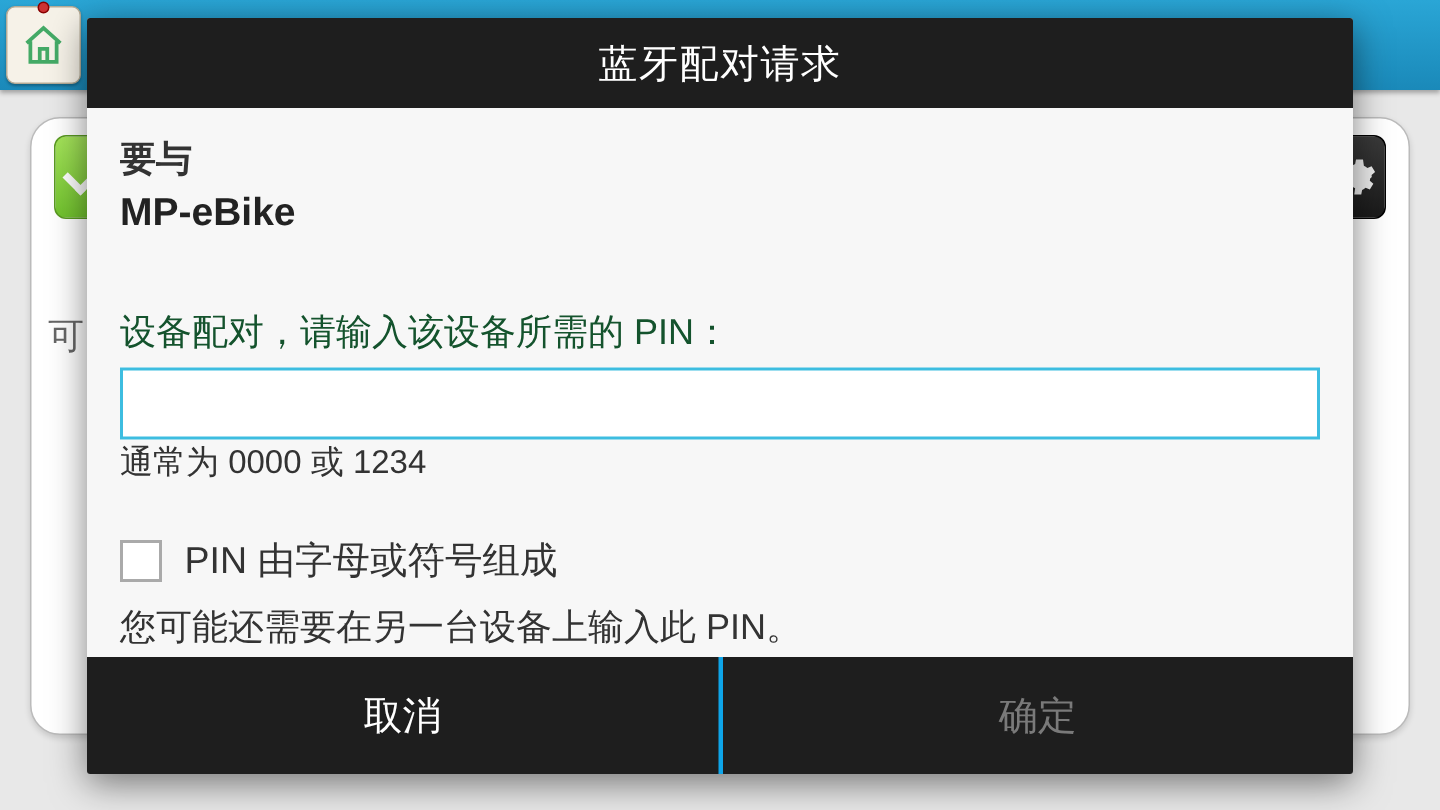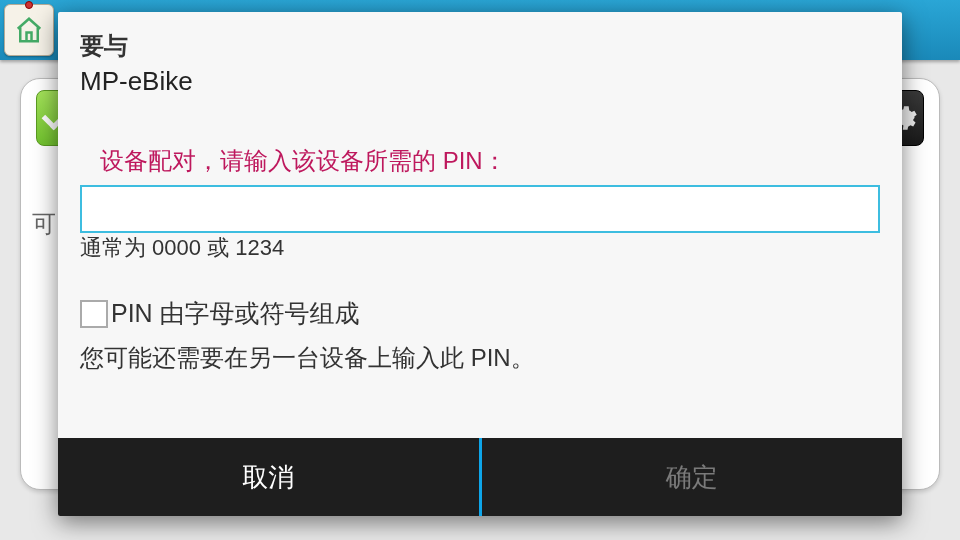--- a/index.html
+++ b/index.html
@@ -54,30 +54,30 @@
   .dlg-title {
     height: 60px; background: #1e1e1e; color: #fff;
     display: flex; align-items: center; justify-content: center;
     font-size: 26px; font-weight: 400; letter-spacing: 1px;
   }
   .dlg-body {
     flex: 1; padding: 12px 22px 0 22px; color: #222;
     overflow: hidden;
   }
   .pair-with-line { font-size: 24px; color: #333; margin-top: 6px; font-weight: bold; }
-  .device-name { font-size: 26px; font-weight: 400; color: #222; margin-top: 4px; }
-  .prompt-line { font-size: 24px; color: #be185d; margin-top: 48px; margin-left: 20px; }
+  .device-name { font-size: 26px; font-weight: 700; color: #222; margin-top: 4px; }
+  .prompt-line { font-size: 24px; color: #14532d; margin-top: 48px; }
   .pin-input {
     width: 100%; height: 48px; margin-top: 8px;
     border: 2px solid #3dbde0; background: #fff;
     font-size: 22px; padding: 4px 10px; outline: none;
     color:#000;
   }
   .hint-line { font-size: 22px; color: #333; margin-top: 0; }
-  .check-row { display: flex; align-items: center; margin-top: 34px; gap: 3px; }
+  .check-row { display: flex; align-items: center; margin-top: 34px; gap: 15px; }
   .checkbox {
     width: 28px; height: 28px; border: 2px solid #aaa; background: #fff;
   }
   .check-label { font-size: 25px; color: #333; }
   .note-line { font-size: 24px; color: #333; margin-top: 12px; }
 
   .dlg-buttons {
     height: 78px; background: #1e1e1e; display: flex;
   }
   .dlg-buttons .btn {
@@ -103,20 +103,21 @@
 <div class="bg-card"></div>
 <div class="bg-green-btn"></div>
 <div class="bg-gear-btn">
   <svg viewBox="0 0 24 24">
       <path d="M12 8a4 4 0 100 8 4 4 0 000-8zm9 4a7 7 0 00-.1-1.2l2-1.6-2-3.4-2.4 1a7 7 0 00-2-1.2L16 2h-4l-.5 2.6a7 7 0 00-2 1.2l-2.4-1-2 3.4 2 1.6A7 7 0 007 12c0 .4 0 .8.1 1.2l-2 1.6 2 3.4 2.4-1a7 7 0 002 1.2L11 22h4l.5-2.6a7 7 0 002-1.2l2.4 1 2-3.4-2-1.6c.1-.4.1-.8.1-1.2z"></path>
     </svg>
 </div>
 <div class="bg-sidetext">可</div>
 
 <div class="dialog">
+  <div class="dlg-title">蓝牙配对请求</div>
   <div class="dlg-body">
     <div class="pair-with-line">要与</div>
     <div class="device-name">MP-eBike</div>
     <div class="prompt-line">设备配对，请输入该设备所需的 PIN：</div>
     <input class="pin-input" type="text" value="" style="">
     <div class="hint-line">通常为 0000 或 1234</div>
     <div class="check-row">
       <div class="checkbox"></div>
       <div class="check-label">PIN 由字母或符号组成</div>
     </div>

